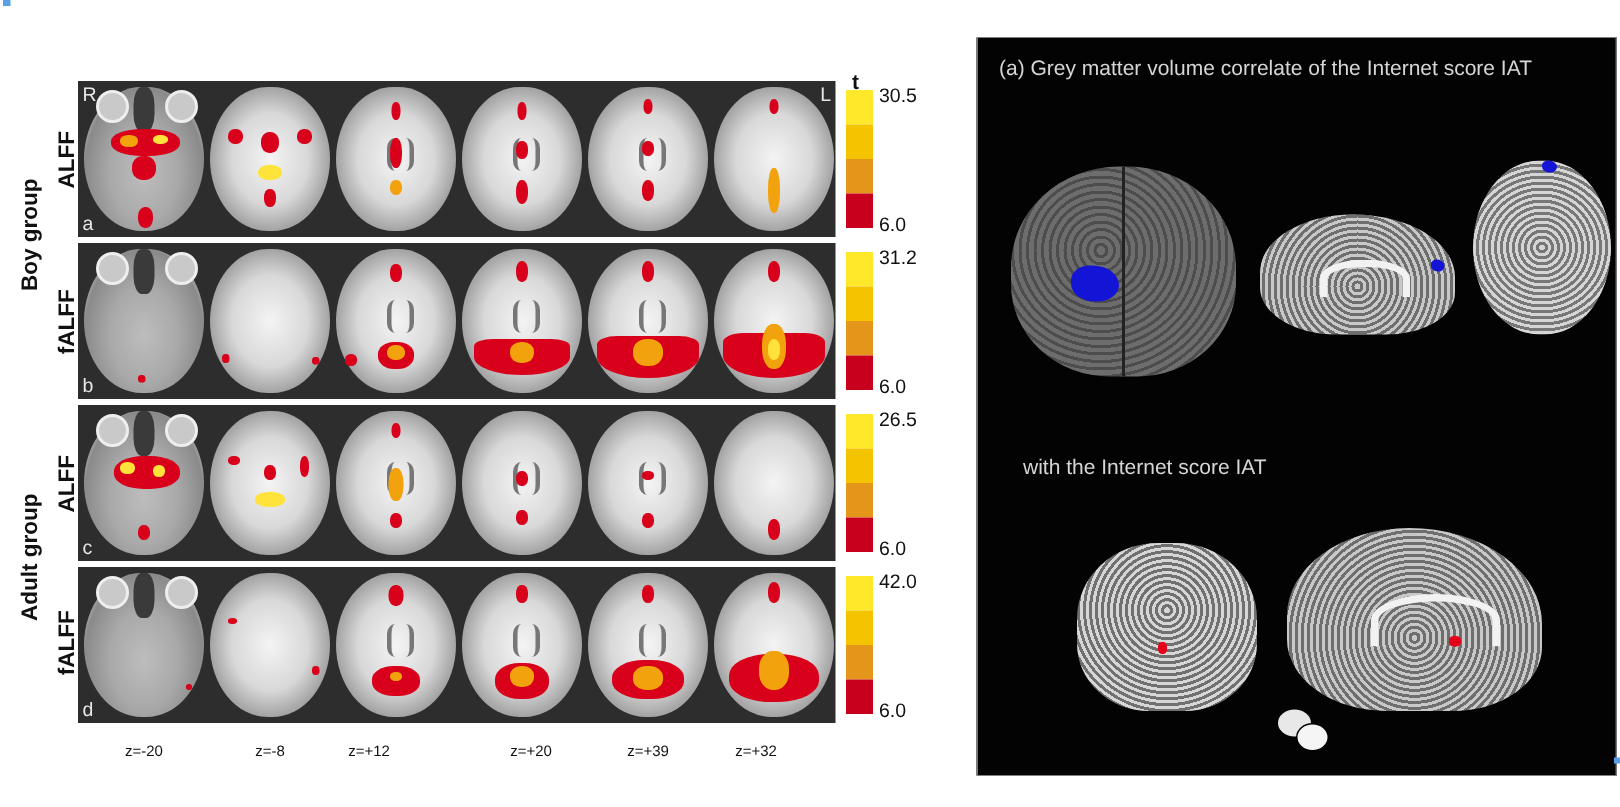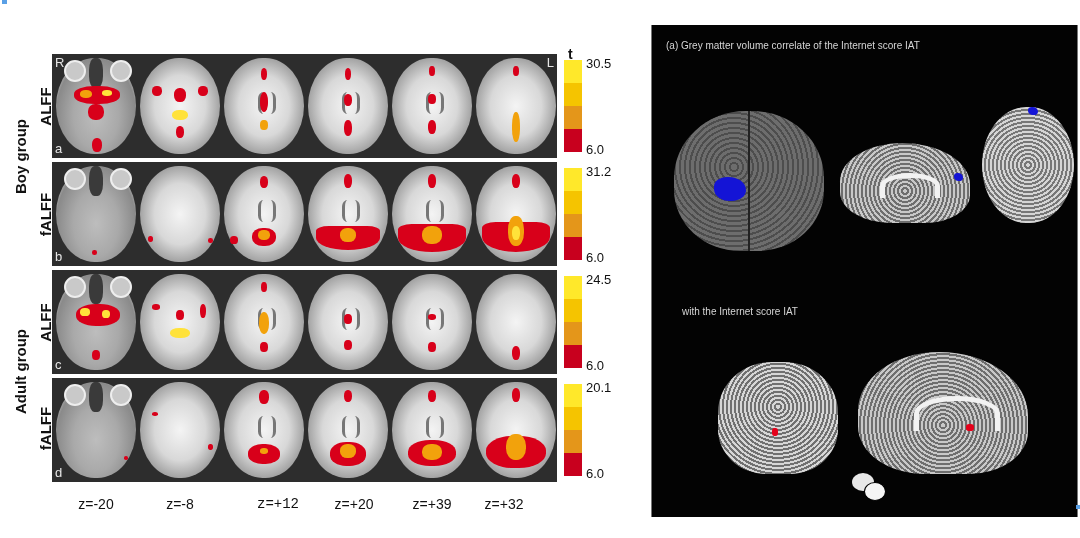--- a/index.html
+++ b/index.html
@@ -20,25 +20,25 @@
   .act{position:absolute;border-radius:45%;}
   .act.r{background:#d8001a;}
   .act.o{background:#f2a20c;}
   .act.y{background:#ffe23a;}
   .panel-letter{position:absolute;left:3px;bottom:2px;color:#e6e6e6;font-size:13px;}
   .side-letter{position:absolute;top:1px;color:#e6e6e6;font-size:13px;}
   .cbar{position:absolute;left:564px;width:18px;height:92px;}
   .cbar div{height:23px;}
   .cval{position:absolute;left:586px;font-size:13px;color:#111;}
   .t-label{position:absolute;left:568px;top:-2px;font-weight:bold;font-size:14px;color:#111;}
-  .zlabel{position:absolute;top:448px;font-size:14px;color:#111;width:84px;text-align:center;}
+  .zlabel{position:absolute;top:448px;font-size:10px;color:#111;width:84px;text-align:center;}
 
   
   .fig-right{position:absolute;left:651px;top:25px;width:425px;height:492px;background:#030303;border-left:1px solid #777;border-right:1px solid #777;}
-  .caption{position:absolute;left:14px;color:#d6d6d6;font-size:10px;line-height:13px;}
+  .caption{position:absolute;left:14px;color:#d6d6d6;font-size:14px;line-height:13px;}
   .brain3d{position:absolute;left:20px;top:18px;width:150px;height:140px;border-radius:48% 48% 44% 44%;
     background:repeating-radial-gradient(circle at 40% 40%,#6d6d6d 0 3px,#4d4d4d 3px 5px);}
   .brain3d .fissure{position:absolute;left:74px;top:0;width:2px;height:140px;background:#222;}
   .blue-blob{position:absolute;background:#1414d6;border-radius:40% 55% 45% 50%;}
   .sag{position:absolute;border-radius:55% 60% 40% 45%;
     background:repeating-radial-gradient(circle at 50% 60%,#c8c8c8 0 2px,#6e6e6e 2px 4px);}
   .sag .cc{position:absolute;border:5px solid #f2f2f2;border-bottom:none;border-radius:50% 50% 0 0;}
   .axial{position:absolute;border-radius:48%/50%;background:repeating-radial-gradient(circle at 50% 50%,#d5d5d5 0 2px,#777 2px 4px);}
   .cor{position:absolute;border-radius:45% 45% 40% 40%;background:repeating-radial-gradient(circle at 50% 40%,#d6d6d6 0 2px,#707070 2px 4px);}
   .red-blob{position:absolute;background:#e5001a;border-radius:40%;}
@@ -241,35 +241,35 @@
     </div>
   <span class="cval" style="top:116px;">31.2</span>
   <span class="cval" style="top:202px;">6.0</span>
 
   <div class="cbar" style="top:228px;">
       <div style="background:#ffe82a"></div>
       <div style="background:#f5c400"></div>
       <div style="background:#e4961a"></div>
       <div style="background:#c8001e"></div>
     </div>
-  <span class="cval" style="top:224px;">24.5</span>
+  <span class="cval" style="top:224px;">26.5</span>
   <span class="cval" style="top:310px;">6.0</span>
 
   <div class="cbar" style="top:336px;">
       <div style="background:#ffe82a"></div>
       <div style="background:#f5c400"></div>
       <div style="background:#e4961a"></div>
       <div style="background:#c8001e"></div>
     </div>
-  <span class="cval" style="top:332px;">20.1</span>
+  <span class="cval" style="top:332px;">42.0</span>
   <span class="cval" style="top:418px;">6.0</span>
 
   <span class="zlabel" style="left:54px;">z=-20</span>
   <span class="zlabel" style="left:138px;">z=-8</span>
-  <span class="zlabel" style="left:236px;font-family:Liberation Mono, monospace;">z=+12</span>
+  <span class="zlabel" style="left:204px;">z=+12</span>
   <span class="zlabel" style="left:312px;">z=+20</span>
   <span class="zlabel" style="left:390px;">z=+39</span>
   <span class="zlabel" style="left:462px;">z=+32</span>
 </div>
 
 <div class="fig-right">
   <span class="caption" style="top:14px;">(a) Grey matter volume correlate of the Internet score IAT</span>
 
   <div class="brain3d" style="top:86px;left:22px;">
     <div class="fissure"></div>

